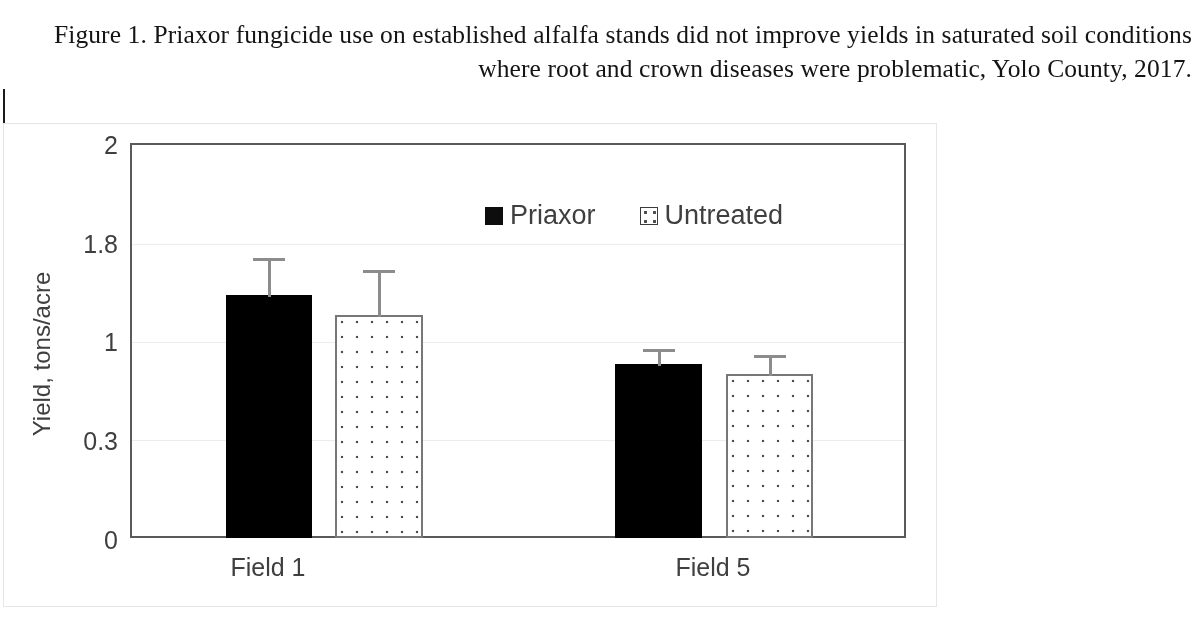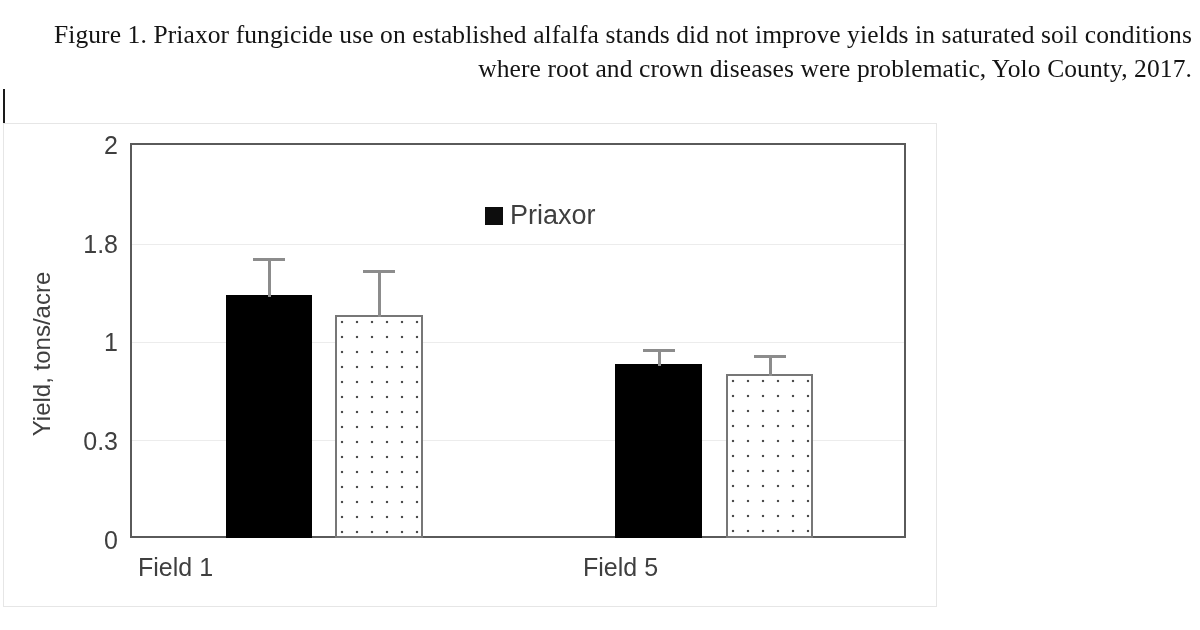--- a/index.html
+++ b/index.html
@@ -98,20 +98,21 @@
     color: #3f3f3f;
     transform: rotate(-90deg);
     transform-origin: center center;
   }
 
   
   .xtick-label {
     position: absolute;
     top: 553px;
     width: 260px;
+    text-align: center;
     font-size: 25px;
     color: #3f3f3f;
   }
 
   
   .bar {
     position: absolute;
     box-sizing: border-box;
   }
   .bar.solid {
@@ -215,13 +216,17 @@
 </div>
 
 <div class="xtick-label" style="left:138px">Field 1</div>
 <div class="xtick-label" style="left:583px">Field 5</div>
 
 <div id="legend">
   <div class="legend-item">
     <span class="swatch solid"></span>
     <span>Priaxor</span>
   </div>
+  <div class="legend-item">
+    <span class="swatch dotted"></span>
+    <span>Untreated</span>
+  </div>
 </div>
 
 </body></html>

